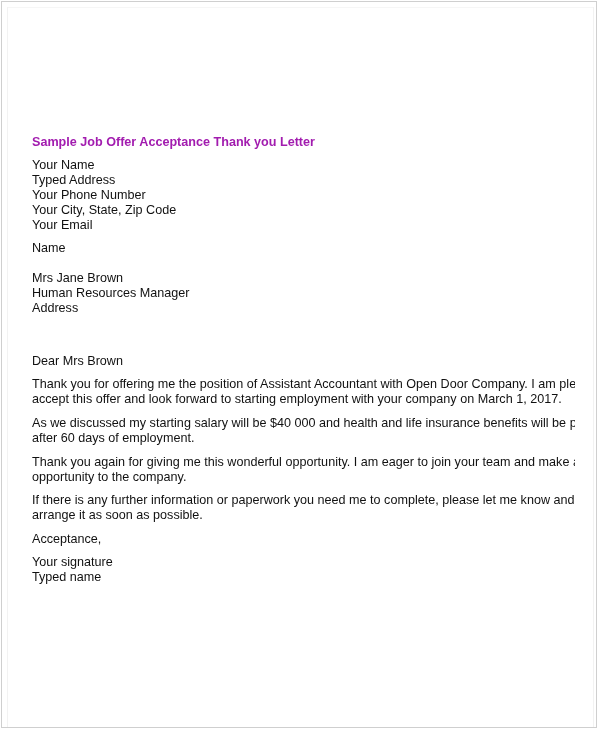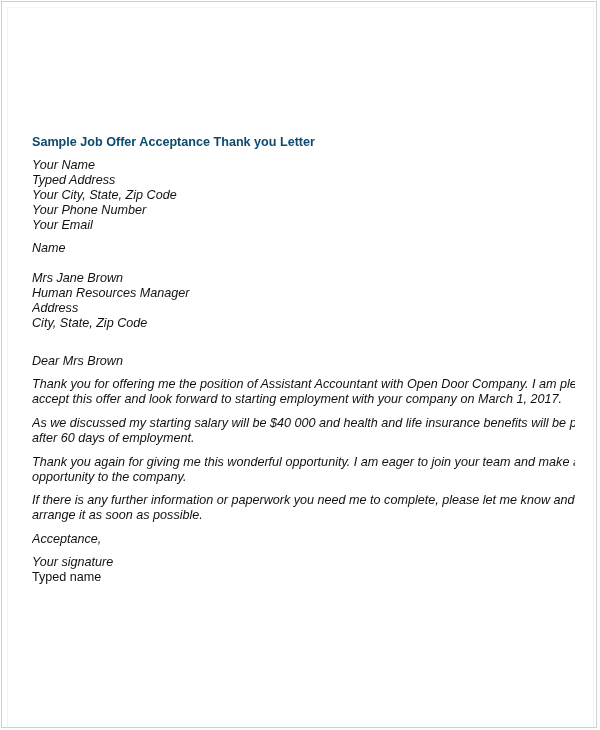--- a/index.html
+++ b/index.html
@@ -59,32 +59,31 @@
       color: #111111;
       font-size: 12.6px;
       line-height: 15px;
     }
     .title {
       position: absolute;
       left: 0;
       top: 135px;
       font-weight: bold;
       font-size: 12.6px;
-      color: #0c4a6e;
+      color: #a21caf;
       line-height: 15px;
     }
     .block {
       position: absolute;
       left: 0;
     }
     .line {
       display: block;
       height: 15px;
       line-height: 15px;
-      font-style: italic;
     }
     .line.upright {
       font-style: normal;
     }
   </style>
 </head>
 <body>
 
 <div class="page-frame">
   <div class="inner-guide-top"></div>
@@ -92,34 +91,33 @@
   <div class="inner-guide-right"></div>
 </div>
 
 <div class="content">
 
   <div class="title">Sample Job Offer Acceptance Thank you Letter</div>
 
   <div class="block" style="top:158px;">
     <span class="line">Your Name</span>
     <span class="line">Typed Address</span>
+    <span class="line">Your Phone Number</span>
     <span class="line">Your City, State, Zip Code</span>
-    <span class="line">Your Phone Number</span>
     <span class="line">Your Email</span>
   </div>
 
   <div class="block" style="top:241px;">
     <span class="line">Name</span>
   </div>
 
   <div class="block" style="top:271px;">
     <span class="line">Mrs Jane Brown</span>
     <span class="line">Human Resources Manager</span>
     <span class="line">Address</span>
-    <span class="line">City, State, Zip Code</span>
   </div>
 
   <div class="block" style="top:354px;">
     <span class="line">Dear Mrs Brown</span>
   </div>
 
   <div class="block" style="top:377px;">
     <span class="line">Thank you for offering me the position of Assistant Accountant with Open Door Company. I am plea</span>
     <span class="line">accept this offer and look forward to starting employment with your company on March 1, 2017.</span>
   </div>

